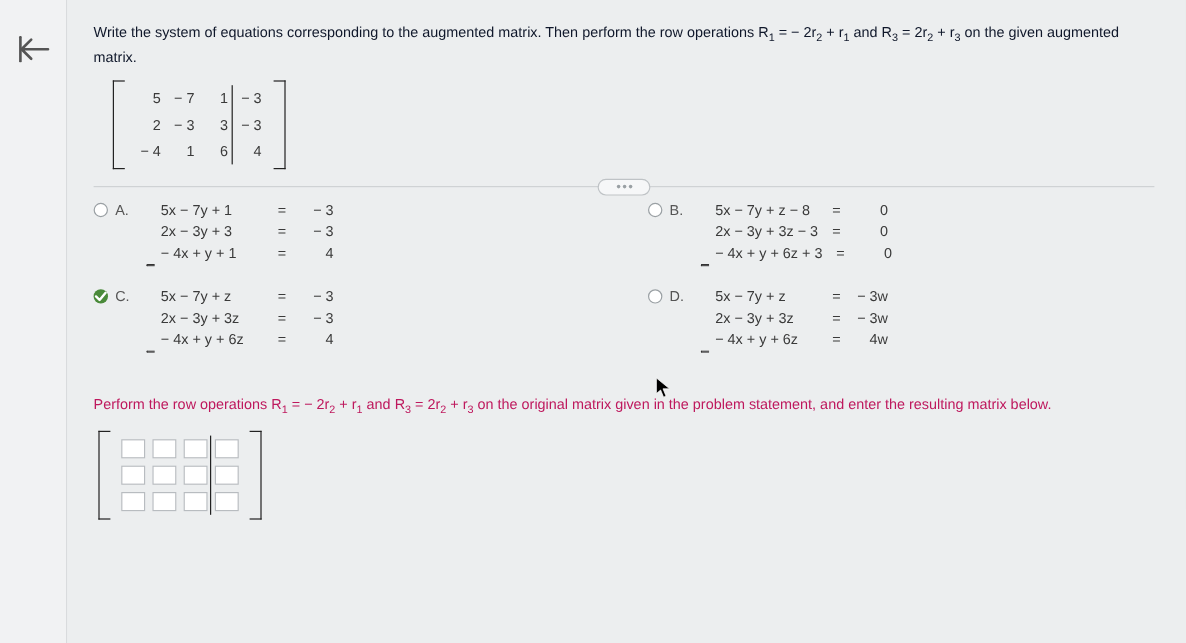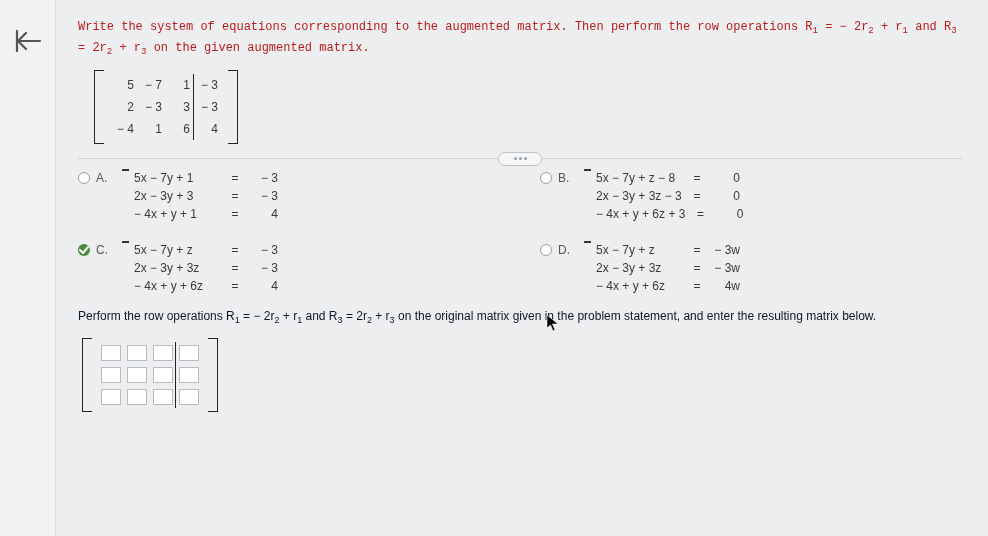--- a/index.html
+++ b/index.html
@@ -1,49 +1,49 @@
 <!DOCTYPE html>
 <html><head>
   <meta charset="utf-8">
   <style>
     * { box-sizing: border-box; margin: 0; padding: 0; }
     html, body { width: 988px; height: 536px; font-family: Arial, Helvetica, sans-serif; background: #e9ebec; color: #3a3a3a; font-size: 12px; overflow: hidden; }
     .page { display: flex; width: 100%; height: 100%; }
     .left-col { width: 56px; background: #f1f2f3; border-right: 1px solid #d9dbdd; display: flex; justify-content: center; padding-top: 28px; }
     .back-btn { width: 34px; height: 26px; color: #555; cursor: pointer; display:flex; align-items:center; justify-content:center; }
     .content { flex: 1; padding: 18px 26px 10px 22px; background: #eceeef; overflow: hidden; position: relative; }
-    .instructions { line-height: 1.5; color: #b91c1c; font-family: Liberation Mono, monospace; }
+    .instructions { line-height: 1.5; color: #0f172a; }
     .sub { vertical-align: sub; font-size: 9px; }
     .matrix-box { display: flex; align-items: stretch; margin: 10px 0 14px 16px; }
     .bracket-l, .bracket-r { width: 10px; border-top: 1.5px solid #222; border-bottom: 1.5px solid #222; }
     .bracket-l { border-left: 1.5px solid #222; }
     .bracket-r { border-right: 1.5px solid #222; }
     .matrix-grid { display: grid; grid-template-columns: repeat(4, 28px); grid-auto-rows: 22px; align-items: center; justify-items: end; padding: 4px 6px; position: relative; }
     .matrix-grid .cell { padding-right: 4px; }
     .aug-line { position: absolute; top: 4px; bottom: 4px; left: calc(28px * 3 + 6px - 1px); width: 1px; background: #222; }
     .divider { border-top: 1px solid #cfd2d4; margin: 4px 0 10px 0; position: relative; }
     .divider-handle { position: absolute; left: 50%; top: -7px; transform: translateX(-50%); width: 44px; height: 14px; border: 1px solid #bfc3c6; border-radius: 8px; background: #f6f7f8; display:flex; align-items:center; justify-content:center; gap:2px; }
     .divider-handle span{ width:3px;height:3px;border-radius:50%;background:#9aa0a4;}
     .q-title { color: #333; margin: 4px 0 8px 0; }
     .choices { display: grid; grid-template-columns: 1fr 1fr; column-gap: 40px; row-gap: 18px; }
     .choice { display: flex; align-items: flex-start; gap: 8px; }
     .radio-wrap { display:flex; align-items:flex-start; gap:6px; min-width:34px; padding-top:2px;}
     .radio { width: 12px; height: 12px; border: 1px solid #9aa0a4; border-radius: 50%; background: #fff; display:inline-block; flex-shrink:0; margin-top:1px;}
     .radio.correct { position: relative; border:none; background: #4a8a3a; }
     .radio.correct svg { position:absolute; left:0; top:0; }
     .choice-label { color:#555; font-weight:normal; }
-    .sys { display:flex; align-items:flex-start; }
+    .sys { display:flex; align-items:flex-end; }
     .brace { width: 10px; position: relative; }
     .brace::before { content:''; position:absolute; left:2px; top:0; bottom:0; width:6px; border-top:1.2px solid #333; border-bottom:1.2px solid #333; border-left:1.2px solid #333; border-radius: 4px 0 0 4px;}
     .eqs { display:flex; flex-direction:column; gap:4px; padding:2px 0 2px 4px; }
     .eq-row { display:flex; gap:10px; }
     .eq-lhs { min-width: 86px; text-align:left; white-space: nowrap;}
     .eq-eq { width:10px; text-align:center; }
     .eq-rhs { min-width: 28px; text-align:right; white-space: nowrap;}
-    .p2 { margin-top: 12px; line-height:1.5; color:#0f172a; }
+    .p2 { margin-top: 36px; line-height:1.5; color:#be185d; }
     .answer-matrix { margin: 10px 0 0 4px; display:flex; align-items:stretch;}
     .ans-grid { display:grid; grid-template-columns: repeat(4, 26px); grid-auto-rows: 22px; padding:4px 6px; gap:0; position:relative; }
     .ans-grid .inpcell { width:20px; height:16px; border:1px solid #b8bcc0; background:#fff; margin:3px; }
     .ans-aug { position:absolute; top:4px; bottom:4px; left: calc(26px*3 + 6px - 1px); width:1px; background:#222;}
     .cursor { position:absolute; left:490px; top:314px; pointer-events:none; }
   </style>
 </head>
 <body>
 
 <div class="page">

